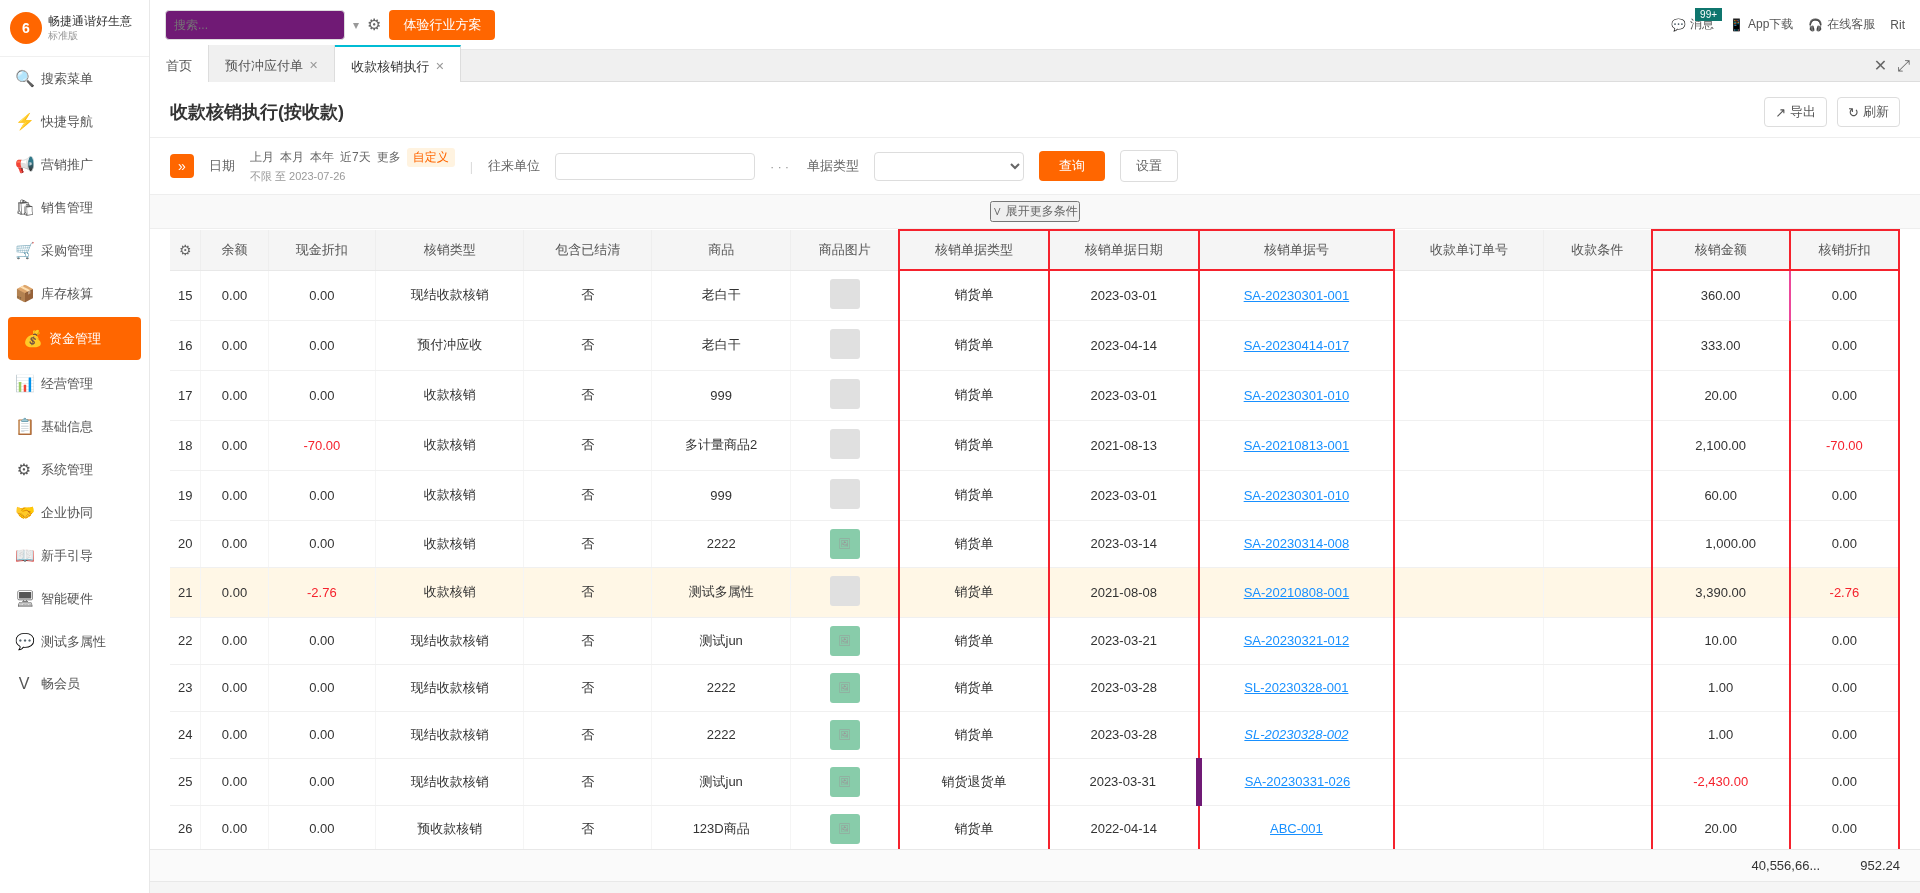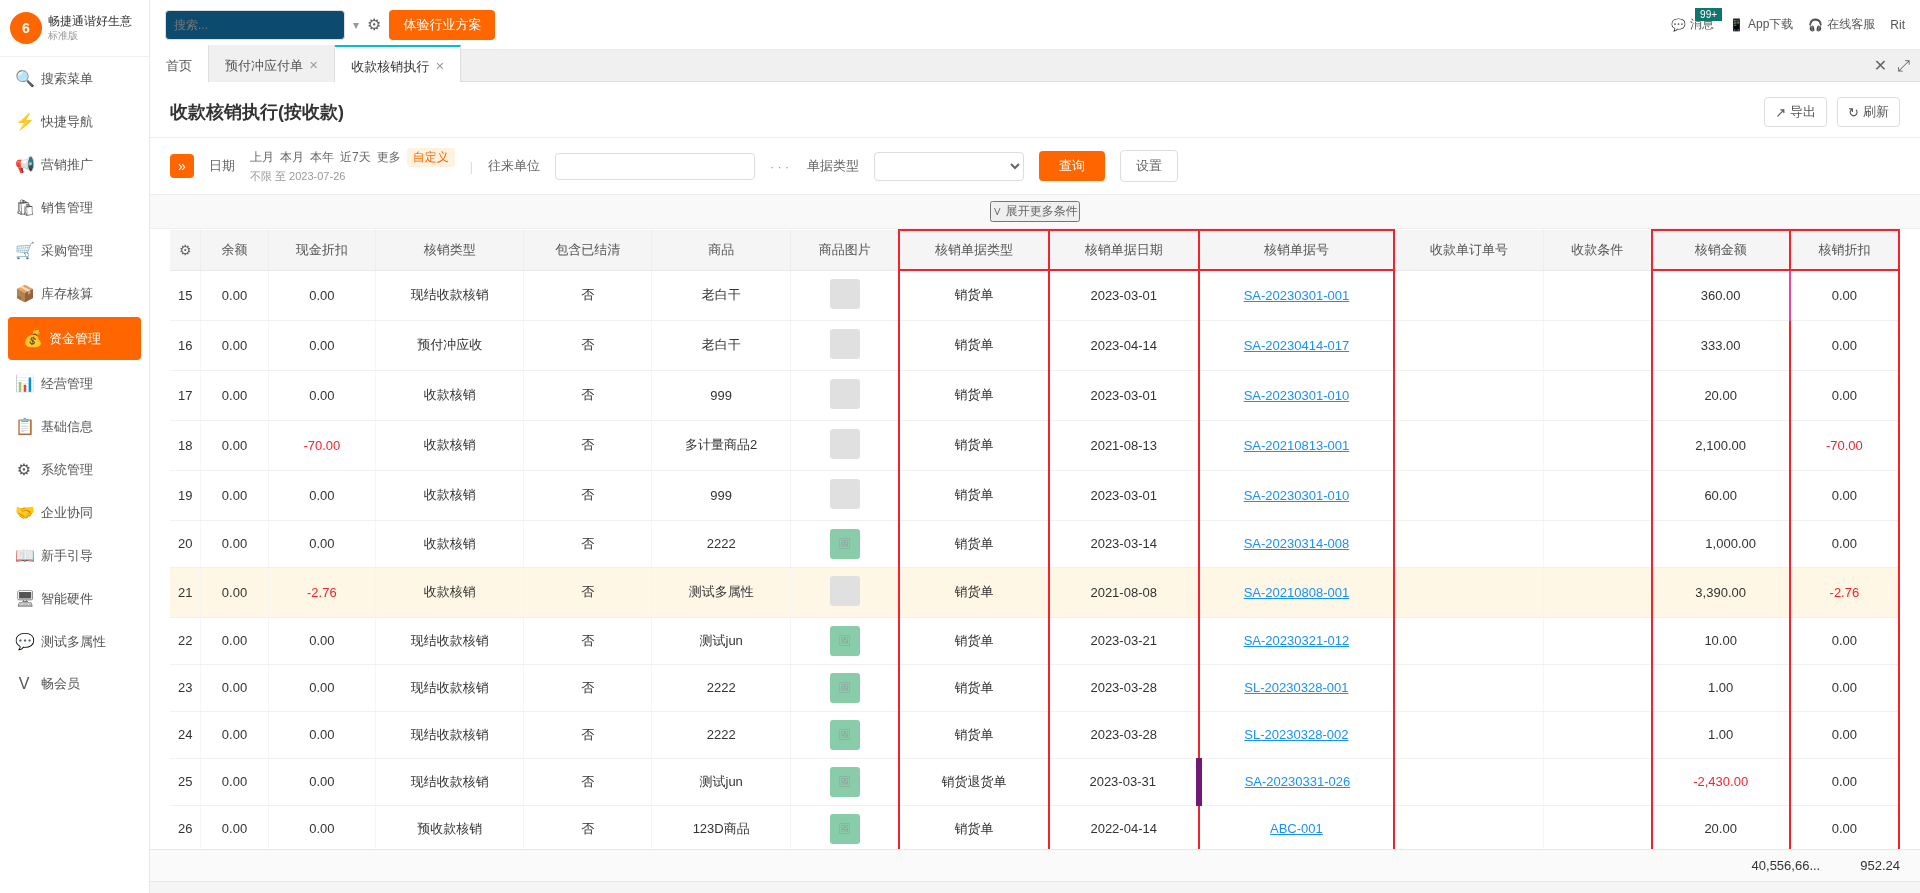--- a/index.html
+++ b/index.html
@@ -14,21 +14,21 @@
     .sidebar-item { display: flex; align-items: center; gap: 8px; padding: 12px 15px; cursor: pointer; color: #555; font-size: 13px; }
     .sidebar-item.active { background: #ff6600; color: white; border-radius: 4px; margin: 2px 8px; }
     .sidebar-icon { font-size: 16px; width: 18px; text-align: center; }
 
     
     .main { flex: 1; display: flex; flex-direction: column; height: 893px; overflow: hidden; }
 
     
     .topbar { height: 50px; background: #fff; border-bottom: 1px solid #e8e8e8; display: flex; align-items: center; padding: 0 15px; gap: 10px; }
     .topbar-left { display: flex; align-items: center; gap: 8px; flex: 1; }
-    .topbar-input { width: 180px; height: 30px; border: 1px solid #ddd; border-radius: 4px; padding: 0 8px; font-size: 12px; color: #999; background: #0c4a6e; }
+    .topbar-input { width: 180px; height: 30px; border: 1px solid #ddd; border-radius: 4px; padding: 0 8px; font-size: 12px; color: #999; background: #701a75; }
     .topbar-arrow { color: #999; font-size: 12px; }
     .topbar-gear { color: #666; font-size: 16px; cursor: pointer; }
     .topbar-btn { background: #ff6600; color: white; border: none; padding: 6px 14px; border-radius: 4px; font-size: 13px; cursor: pointer; }
     .topbar-right { display: flex; align-items: center; gap: 15px; }
     .topbar-badge-item { display: flex; align-items: center; gap: 4px; font-size: 12px; color: #555; cursor: pointer; position: relative; }
     .badge { background: #0f766e; color: white; font-size: 10px; border-radius: 0; padding: 1px 5px; position: absolute; top: -8px; right: -8px; }
     .topbar-user { font-size: 12px; color: #555; }
 
     
     .tabbar { height: 32px; background: #f0f0f0; display: flex; align-items: center; border-bottom: 1px solid #ddd; }
@@ -424,21 +424,21 @@
           <tr>
       <td>24</td>
       <td>0.00</td>
       <td class="">0.00</td>
       <td>现结收款核销</td>
       <td>否</td>
       <td>2222</td>
       <td><div class="img-placeholder has-img">🖼</div></td>
       <td style="border-left: 2px solid #f5222d; border-right: 2px solid #f5222d;">销货单</td>
       <td style="border-left: 2px solid #f5222d; border-right: 2px solid #f5222d;">2023-03-28</td>
-      <td style="border-left: 2px solid #f5222d; border-right: 2px solid #f5222d;"><span class="link-text">SL-20230328-002</span></td>
+      <td style="border-left: 2px solid #f5222d; border-right: 2px solid #f5222d; font-style: italic;"><span class="link-text">SL-20230328-002</span></td>
       <td></td>
       <td></td>
       <td style="border-left: 2px solid #f5222d; border-right: 2px solid #f5222d;" class="">1.00</td>
       <td style="border-left: 2px solid #f5222d; border-right: 2px solid #f5222d;" class="">0.00</td>
     </tr>
           <tr>
       <td>25</td>
       <td>0.00</td>
       <td class="">0.00</td>
       <td>现结收款核销</td>

